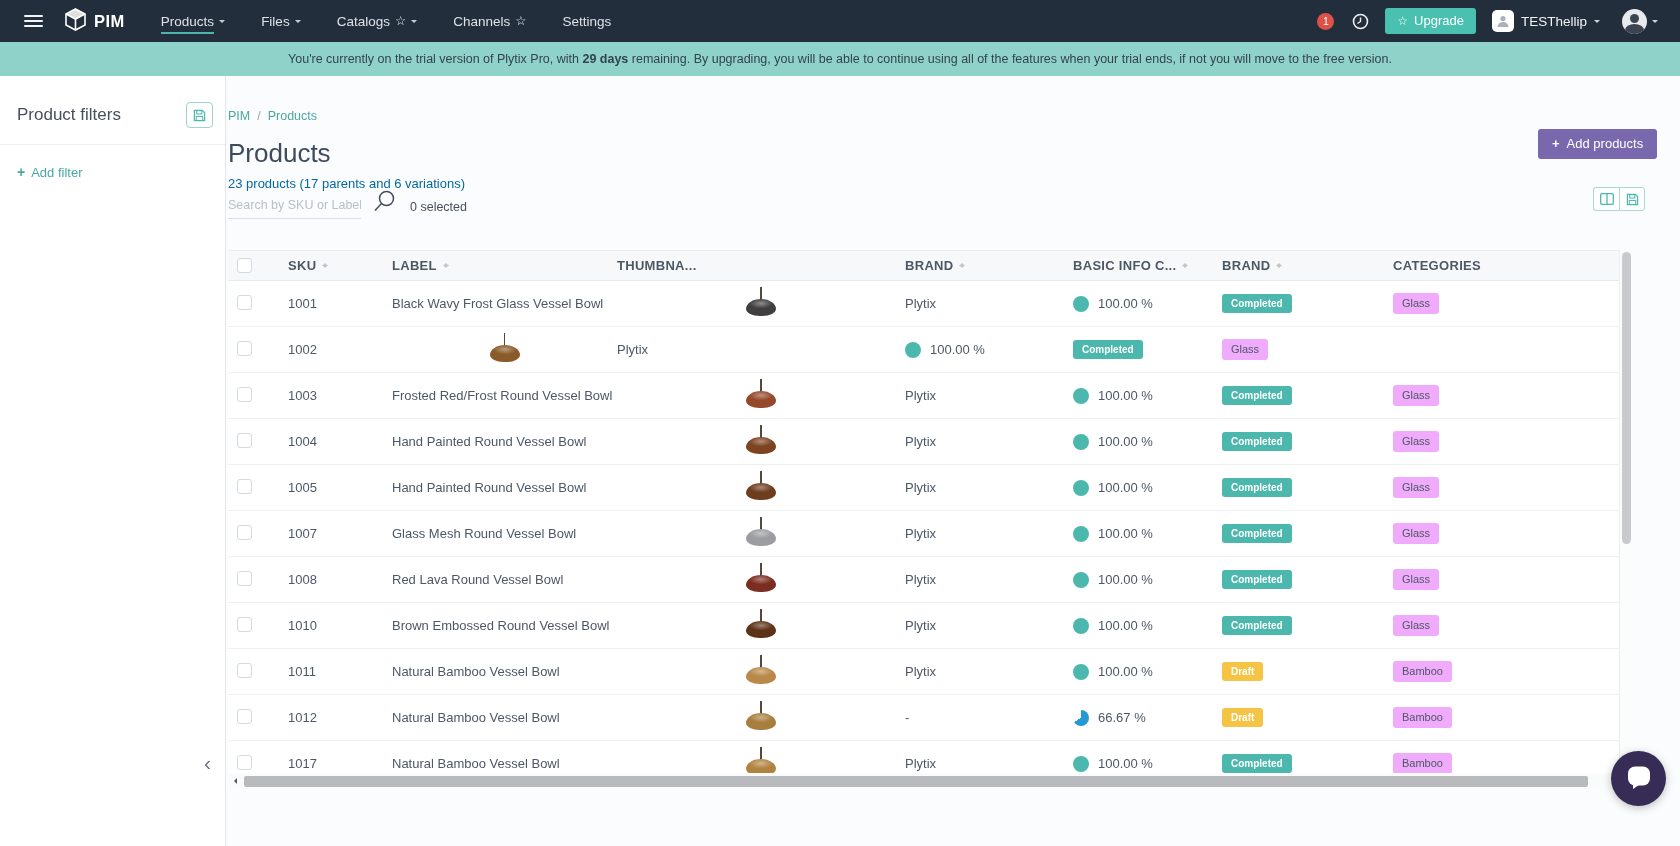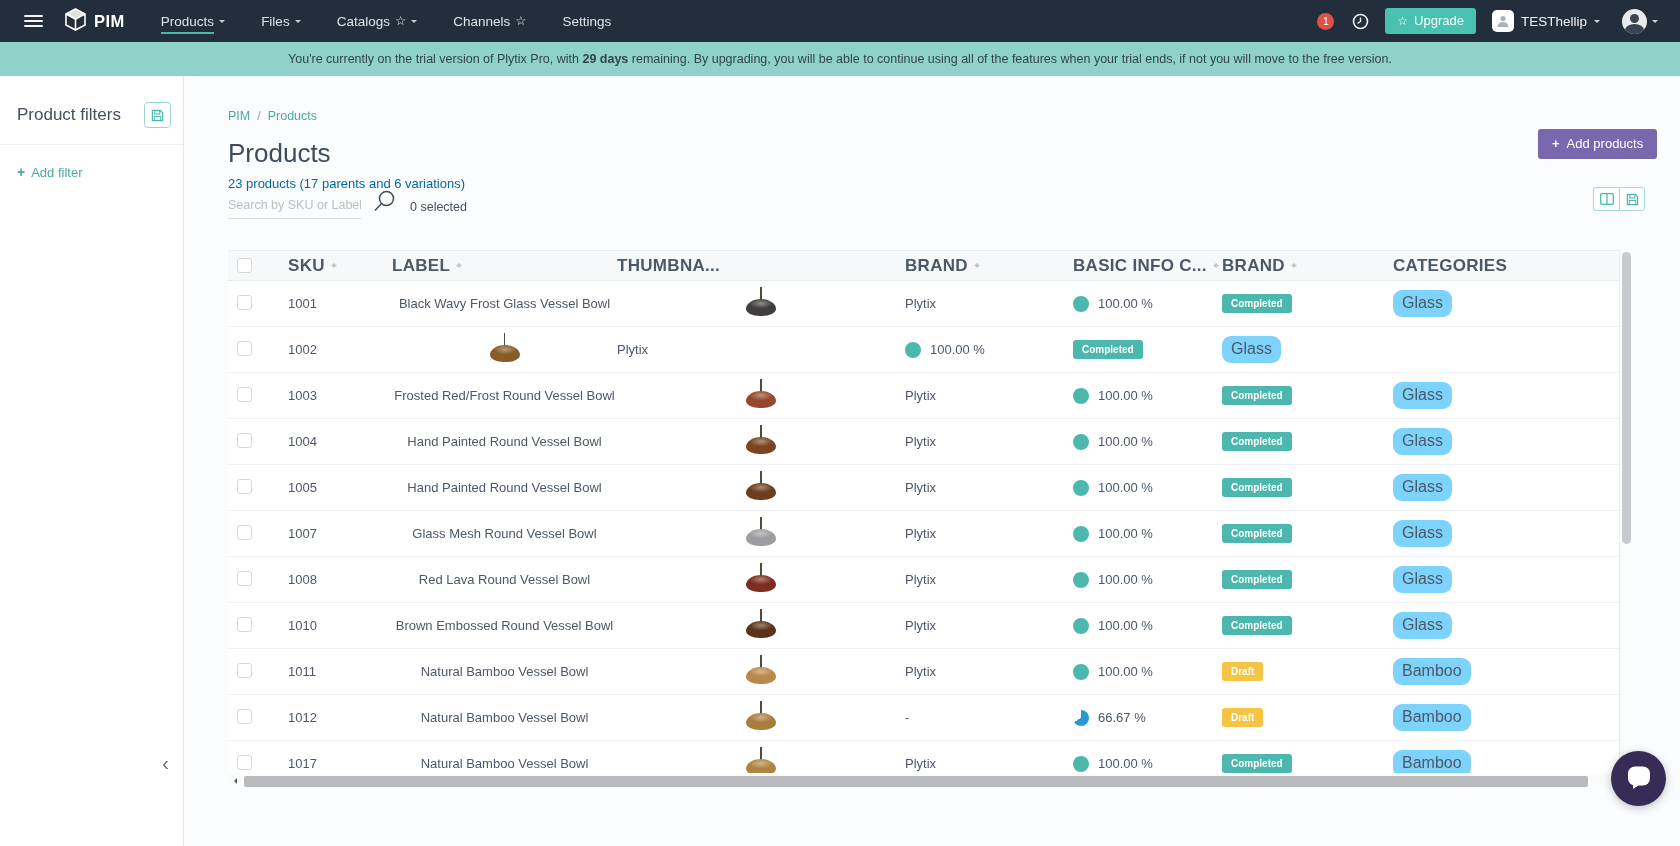--- a/index.html
+++ b/index.html
@@ -33,21 +33,21 @@
   .avatar { width:25px; height:25px; border-radius:50%; background:#e8eaed; position:relative; overflow:hidden; }
   .avatar .head { position:absolute; top:5px; left:8px; width:9px; height:9px; border-radius:50%; background:#3b4450; }
   .avatar .bodyp { position:absolute; top:15px; left:3px; width:19px; height:12px; border-radius:50% 50% 0 0; background:#3b4450; }
 
   
   .banner { position:absolute; top:42px; left:0; width:1680px; height:34px; background:#8fd2ca;
             display:flex; align-items:center; justify-content:center; font-size:12.5px; color:#33444e; }
   .banner b { font-weight:bold; }
 
   
-  .sidebar { position:absolute; top:76px; left:0; bottom:0; width:184px; background:#fff; border-right:1px solid #e3e6e9; }
+  .sidebar { position:absolute; top:76px; left:0; bottom:0; width:226px; background:#fff; border-right:1px solid #e3e6e9; }
   .sb-head { display:flex; align-items:center; justify-content:space-between; padding:26px 12px 16px 17px; }
   .sb-title { font-size:17px; color:#45505c; }
   .save-btn { width:27px; height:26px; border:1px solid #9fd4cd; background:#fff; border-radius:4px;
               display:flex; align-items:center; justify-content:center; cursor:pointer; }
   .sb-div { height:1px; background:#eceef0; margin:0 0 0 0; }
   .addfilter { display:flex; align-items:center; gap:6px; color:#49a9a1; font-size:13px; padding:19px 17px; cursor:pointer; }
   .addfilter .plus { font-weight:bold; font-size:14px; }
   .collapse { position:absolute; bottom:76px; right:14px; font-size:21px; color:#66707c; cursor:pointer; line-height:14px; }
 
   
@@ -69,38 +69,38 @@
   .vtbtn { width:26px; height:24px; background:#fff; border:1px solid #a9d9d3; display:flex; align-items:center; justify-content:center; cursor:pointer; }
   .vtbtn:first-child { border-radius:3px 0 0 3px; border-right:none; }
   .vtbtn:last-child { border-radius:0 3px 3px 0; }
 
   
   .tablewrap { position:absolute; left:38px; top:174px; width:1404px; height:539px; }
   .viewport { position:relative; width:1404px; height:523px; overflow:hidden; background:#fff; }
   .grid { width:1391px; }
   .thead, .trow { display:grid; grid-template-columns:60px 104px 225px 288px 168px 149px 171px 1fr; align-items:center; }
   .thead { height:31px; background:#f7f8f9; border-top:1px solid #eceef1; border-bottom:1px solid #e8ebee; }
-  .hcell { display:flex; align-items:center; gap:6px; font-size:17px; font-weight:bold; color:#4d5866; letter-spacing:.3px; }
+  .hcell { display:flex; align-items:center; gap:6px; font-size:13px; font-weight:bold; color:#4d5866; letter-spacing:.3px; }
   .sort { display:flex; flex-direction:column; gap:1.5px; cursor:pointer; }
   .sort i { width:0; height:0; border:3.2px solid transparent; }
   .sort i.up { border-bottom-color:#c0c6cc; margin-bottom:-1px;}
   .sort i.dn { border-top-color:#c0c6cc; margin-top:-1px;}
   .trow { height:46px; border-bottom:1px solid #eef0f3; background:#fff; font-size:13px; color:#4d5866; }
   .c-select { padding-left:9px; }
   .checkbox { width:15px; height:15px; border:1px solid #d4d9de; border-radius:3px; background:#fff; display:inline-block; cursor:pointer; }
-  .c-label { cursor:pointer;text-align:center; }
+  .c-label { cursor:pointer; }
   .c-thumb { display:flex; justify-content:center; }
   .thumb { width:34px; height:36px; position:relative; cursor:pointer; }
   .thumb .stem { position:absolute; left:16px; top:1px; width:1.6px; height:14px; background:#55493b; }
   .thumb .bowl { position:absolute; top:13px; left:2px; width:30px; height:17px;
                  border-radius:50% 50% 46% 46% / 58% 58% 42% 42%; }
   .c-basic { display:flex; align-items:center; gap:9px; }
   .pie { width:16px; height:16px; border-radius:50%; flex:none; }
   .badge { display:inline-block; font-size:10px; font-weight:bold; color:#fff; padding:4px 9px 4px; border-radius:3px; }
-  .chip { display:inline-block; font-size:16px; color:#4d5866; background:#7dd3fc; padding:4px 9px 5px; border-radius:9px; }
+  .chip { display:inline-block; font-size:11px; color:#4d5866; background:#f0abfc; padding:4px 9px 5px; border-radius:3px; }
 
   
   .vscroll { position:absolute; top:0; right:0; width:13px; height:523px; background:#fbfcfc; border-left:1px solid #ededee; }
   .vthumb { position:absolute; top:2px; left:2px; width:9px; height:292px; background:#c8cacd; border-radius:5px; cursor:pointer; }
   .varrow { position:absolute; bottom:5px; left:3px; width:0; height:0; border:3.5px solid transparent; border-top-color:#55595e; cursor:pointer; }
   .hscroll { position:absolute; top:524px; left:0; width:1404px; height:15px; background:#fafbfb; }
   .harrow { position:absolute; top:4px; width:0; height:0; border:3.8px solid transparent; cursor:pointer; }
   .harrow.left { left:3px; border-right-color:#55595e; margin-top:0; }
   .harrow.right { right:6px; border-left-color:#55595e; }
   .hthumb { position:absolute; left:16px; top:2px; width:1344px; height:11px; background:#b8babd; border-radius:2px; cursor:pointer; }

